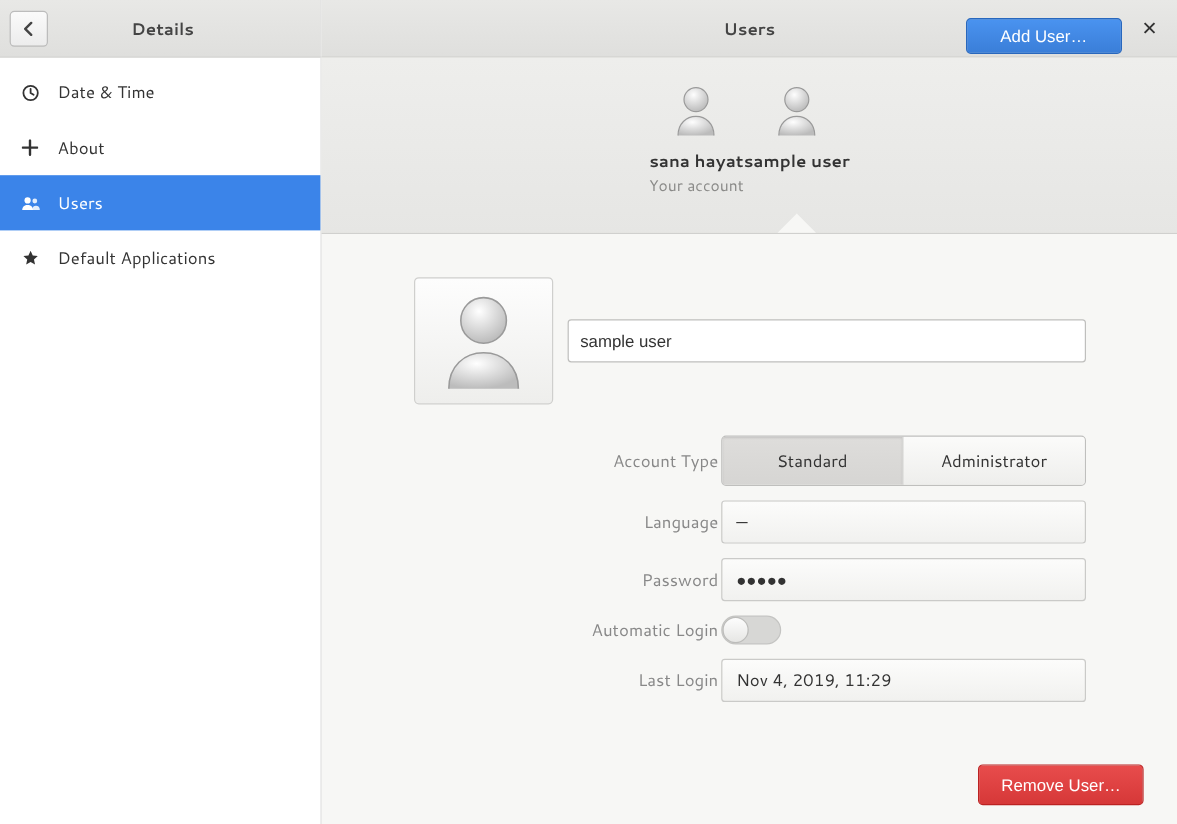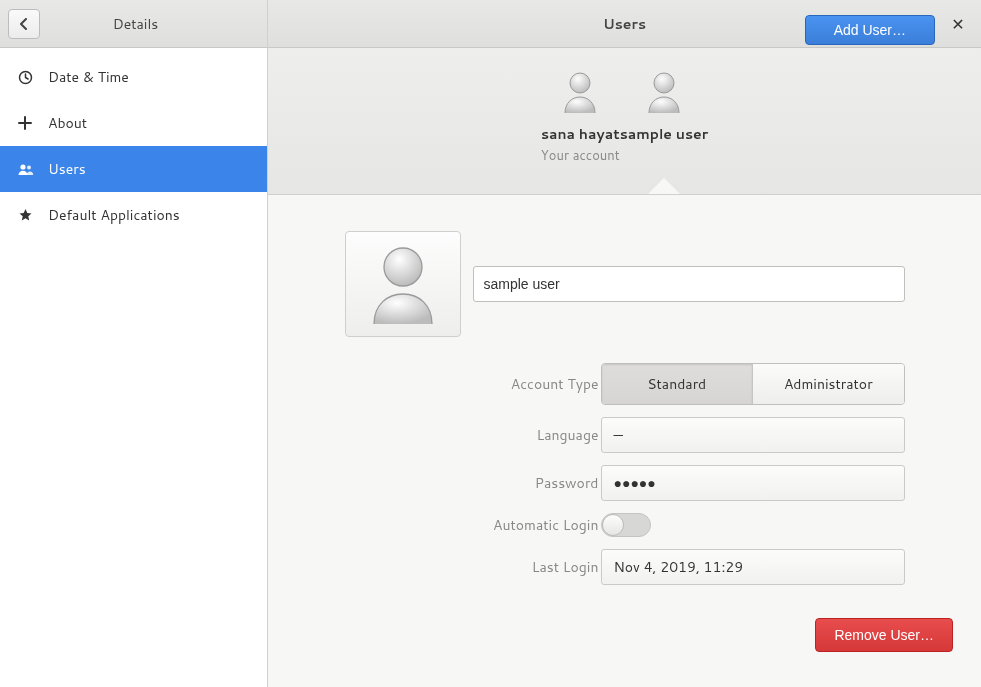--- a/index.html
+++ b/index.html
@@ -21,21 +21,21 @@
   border-bottom: 1px solid #c8c8c6; display: flex; align-items: center;
   padding: 0 8px; position: relative;
 }
 .back-btn {
   width: 32px; height: 30px; background: linear-gradient(#fafafa,#ececec);
   border: 1px solid #bcbcbc; border-radius: 4px; display: flex;
   align-items: center; justify-content: center; cursor: pointer;
 }
 .sidebar-title {
   position: absolute; left: 4px; right: 0; text-align: center;
-  font-weight: 400; color: #444; pointer-events: none;
+  font-weight: 700; color: #444; pointer-events: none;
 }
 .sidebar-items { flex: 1; background: #fff; padding-top: 6px; }
 .sidebar-item {
   display: flex; align-items: center; gap: 14px;
   padding: 13px 16px; cursor: pointer; color: #333;
 }
 .sidebar-item.active { background: #3b84e9; color: #fff; }
 .sidebar-item .icon-wrap { width: 18px; display: flex; justify-content: center; }
 
 
@@ -105,21 +105,21 @@
 }
 .toggle {
   width: 50px; height: 24px; border-radius: 12px; background: #d7d7d5;
   border: 1px solid #c4c4c2; position: relative; cursor: pointer;
 }
 .toggle-knob {
   width: 22px; height: 22px; border-radius: 50%; background: linear-gradient(#fdfdfd,#e6e6e4);
   border: 1px solid #bcbcba; position: absolute; top: 0; left: 0;
 }
 .remove-btn {
-  position: absolute; right: 28px; bottom: 35px;
+  position: absolute; right: 28px; bottom: 16px;
   background: linear-gradient(#e84c4c,#d63838); color: #fff;
   border: 1px solid #b22; border-radius: 4px; padding: 8px 18px;
   font-size: 14px; cursor: pointer; margin-left: 37px;
 }
 
 
 .avatar-svg { display: block; }
 </style>
 </head>
 <body>

